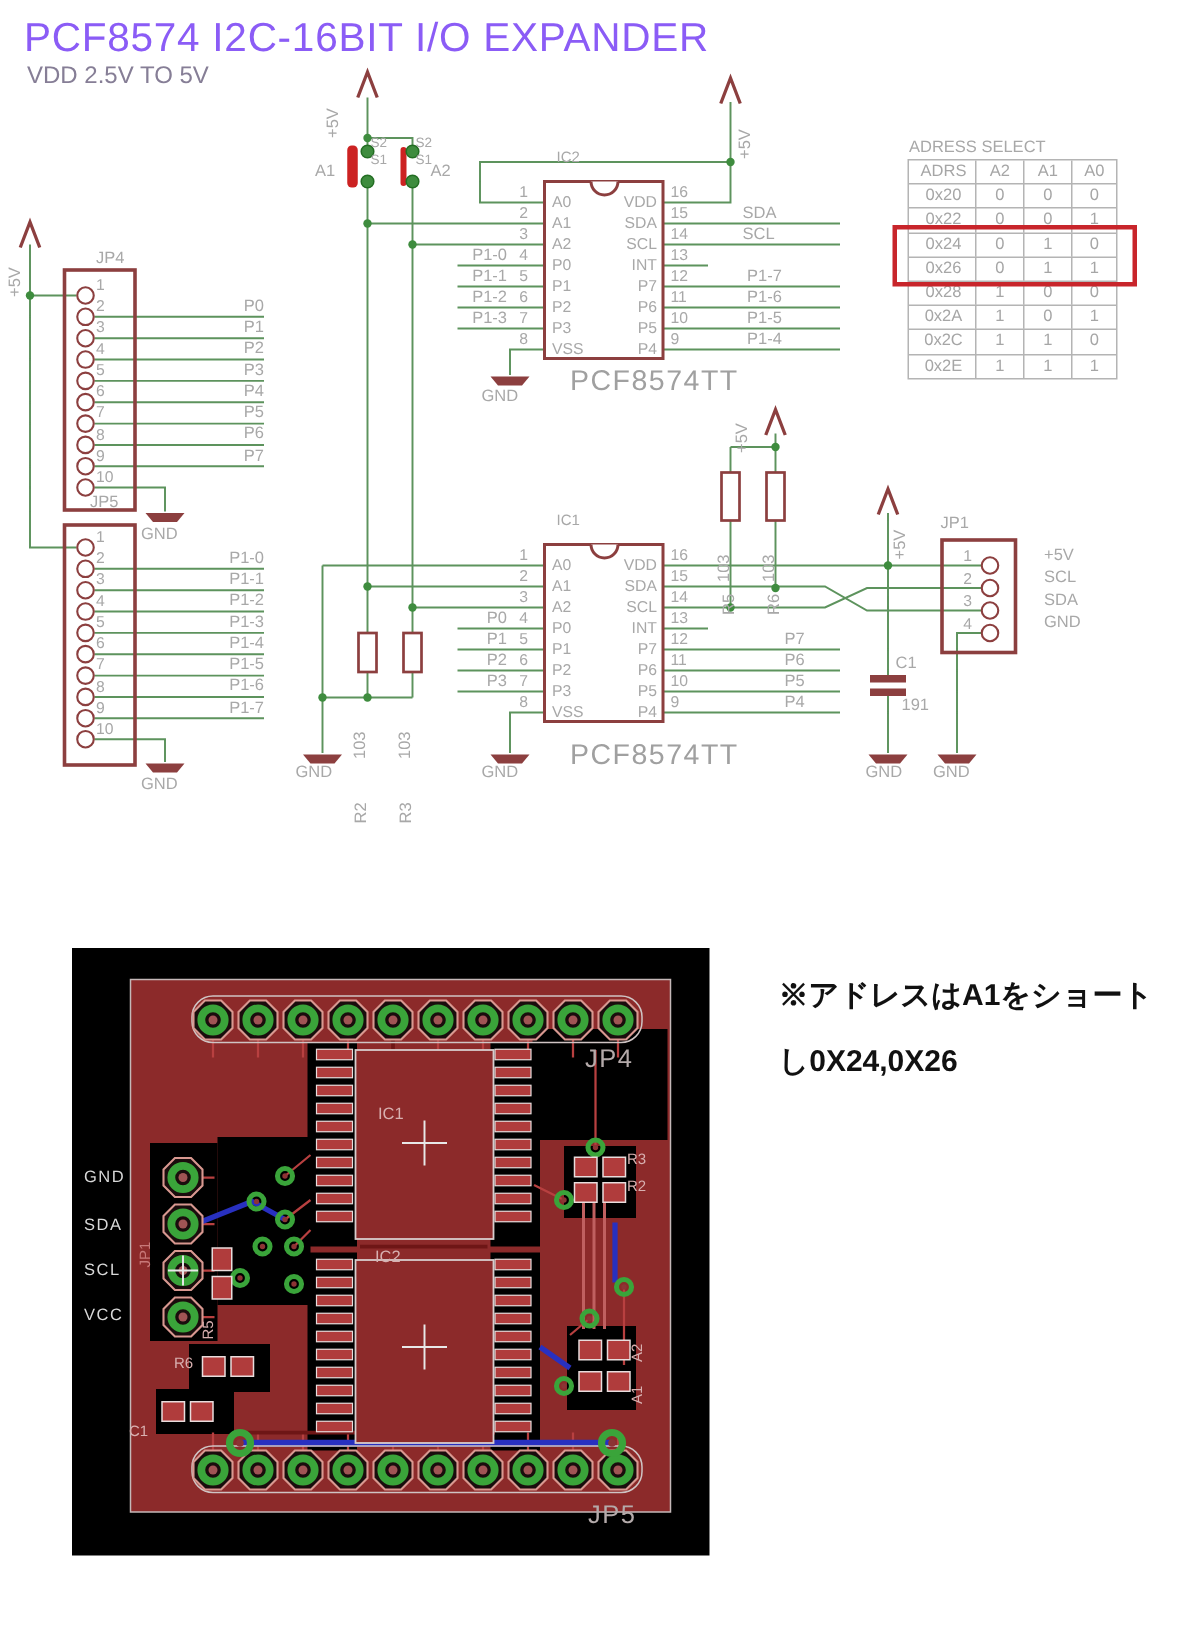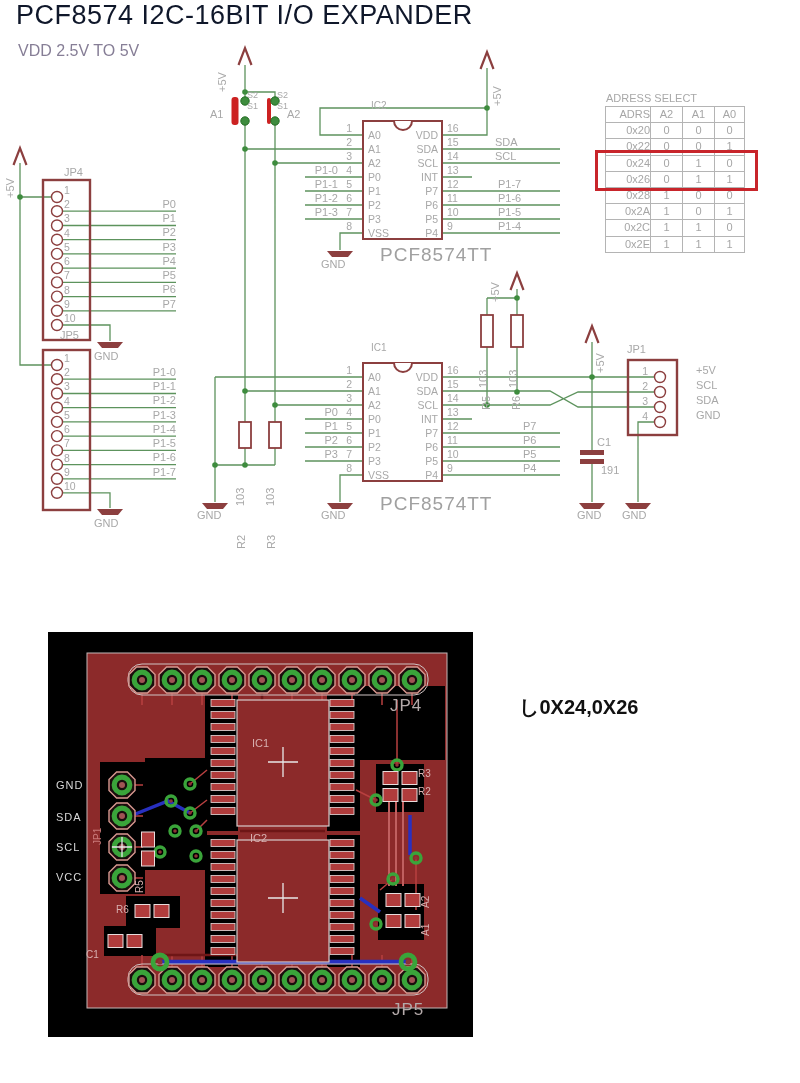--- a/index.html
+++ b/index.html
@@ -5,35 +5,35 @@
   html,body{margin:0;padding:0;background:#fff}
   .screen{position:relative;width:800px;height:1083px;background:#fff;
     font-family:"Liberation Sans",sans-serif;overflow:hidden}
   svg.gfx{position:absolute;left:0;top:0}
   .L{position:absolute;color:#a8a8a8;font-size:11px;line-height:13px;white-space:nowrap}
   .R{transform-origin:0 0;transform:rotate(-90deg)}
   .n{font-size:10px}
   .f9{font-size:9px}
   .f10{font-size:10px}
   .f19{font-size:19px;letter-spacing:1px;color:#a0a0a0}
-  .titleT{position:absolute;left:16px;top:0;font-size:27px;letter-spacing:.5px;color:#0f172a;white-space:nowrap}
+  .titleT{position:absolute;left:16px;top:10px;font-size:27px;letter-spacing:.5px;color:#8b5cf6;white-space:nowrap}
   .subT{position:absolute;left:18px;top:42px;font-size:16px;color:#867e96;white-space:nowrap}
   .vs{position:absolute;color:#a8a8a8;font-size:10.5px;white-space:nowrap}
   .vs>div{height:14.22px;line-height:14.22px}
   .vs.p14>div{height:14px;line-height:14px}
   .vs.p15>div{height:15.05px;line-height:15.05px}
   .ra{text-align:right}
   .f11{font-size:11px}
   .atable{position:absolute;left:605px;top:106px;display:grid;
     grid-template-columns:44px 32px 32px 30px;font-size:11px;color:#a6a6a6;
     border:1px solid #b4b4b4}
   .atable>div{height:15.2px;line-height:15.2px;border-top:1px solid #b4b4b4;
     border-left:1px solid #b4b4b4;text-align:center;overflow:hidden}
   .atable>div:nth-child(-n+4){border-top:none}
-  .atable>div:nth-child(4n+1){border-left:none;text-align:right;padding-left:2px}
+  .atable>div:nth-child(4n+1){border-left:none;text-align:center;padding-left:2px}
   .redbox{position:absolute;left:595px;top:150px;width:157px;height:35px;
     border:3px solid #c8252b}
   .pL{position:absolute;color:#d8d8d8;font-size:11px;letter-spacing:1px;white-space:nowrap}
   .pR{position:absolute;color:#d8b0b0;font-size:10px;white-space:nowrap}
   .pJ{position:absolute;color:#b4aaaa;font-size:17px;letter-spacing:1px;white-space:nowrap}
   .noteL{position:absolute;left:519px;font-size:20px;font-weight:bold;color:#111;white-space:nowrap}
 </style>
 </head>
 <body>
 
@@ -538,15 +538,16 @@
 <div class="pR" style="left:250px;top:832px;font-size:11px">IC2</div>
 <div class="pR" style="left:418px;top:768px">R3</div>
 <div class="pR" style="left:418px;top:786px">R2</div>
 <div class="pR R" style="left:420px;top:908px">A2</div>
 <div class="pR R" style="left:420px;top:936px">A1</div>
 <div class="pR" style="left:116px;top:904px">R6</div>
 <div class="pR R" style="left:134px;top:893px">R5</div>
 <div class="pR" style="left:86px;top:949px">C1</div>
 <div class="pR R" style="left:92px;top:845px;color:#c87878">JP1</div>
 
+<div class="noteL" style="top:650px">※アドレスはA1をショート</div>
 <div class="noteL" style="top:694px">し0X24,0X26</div>
 
 </div>
 
 </body></html>

